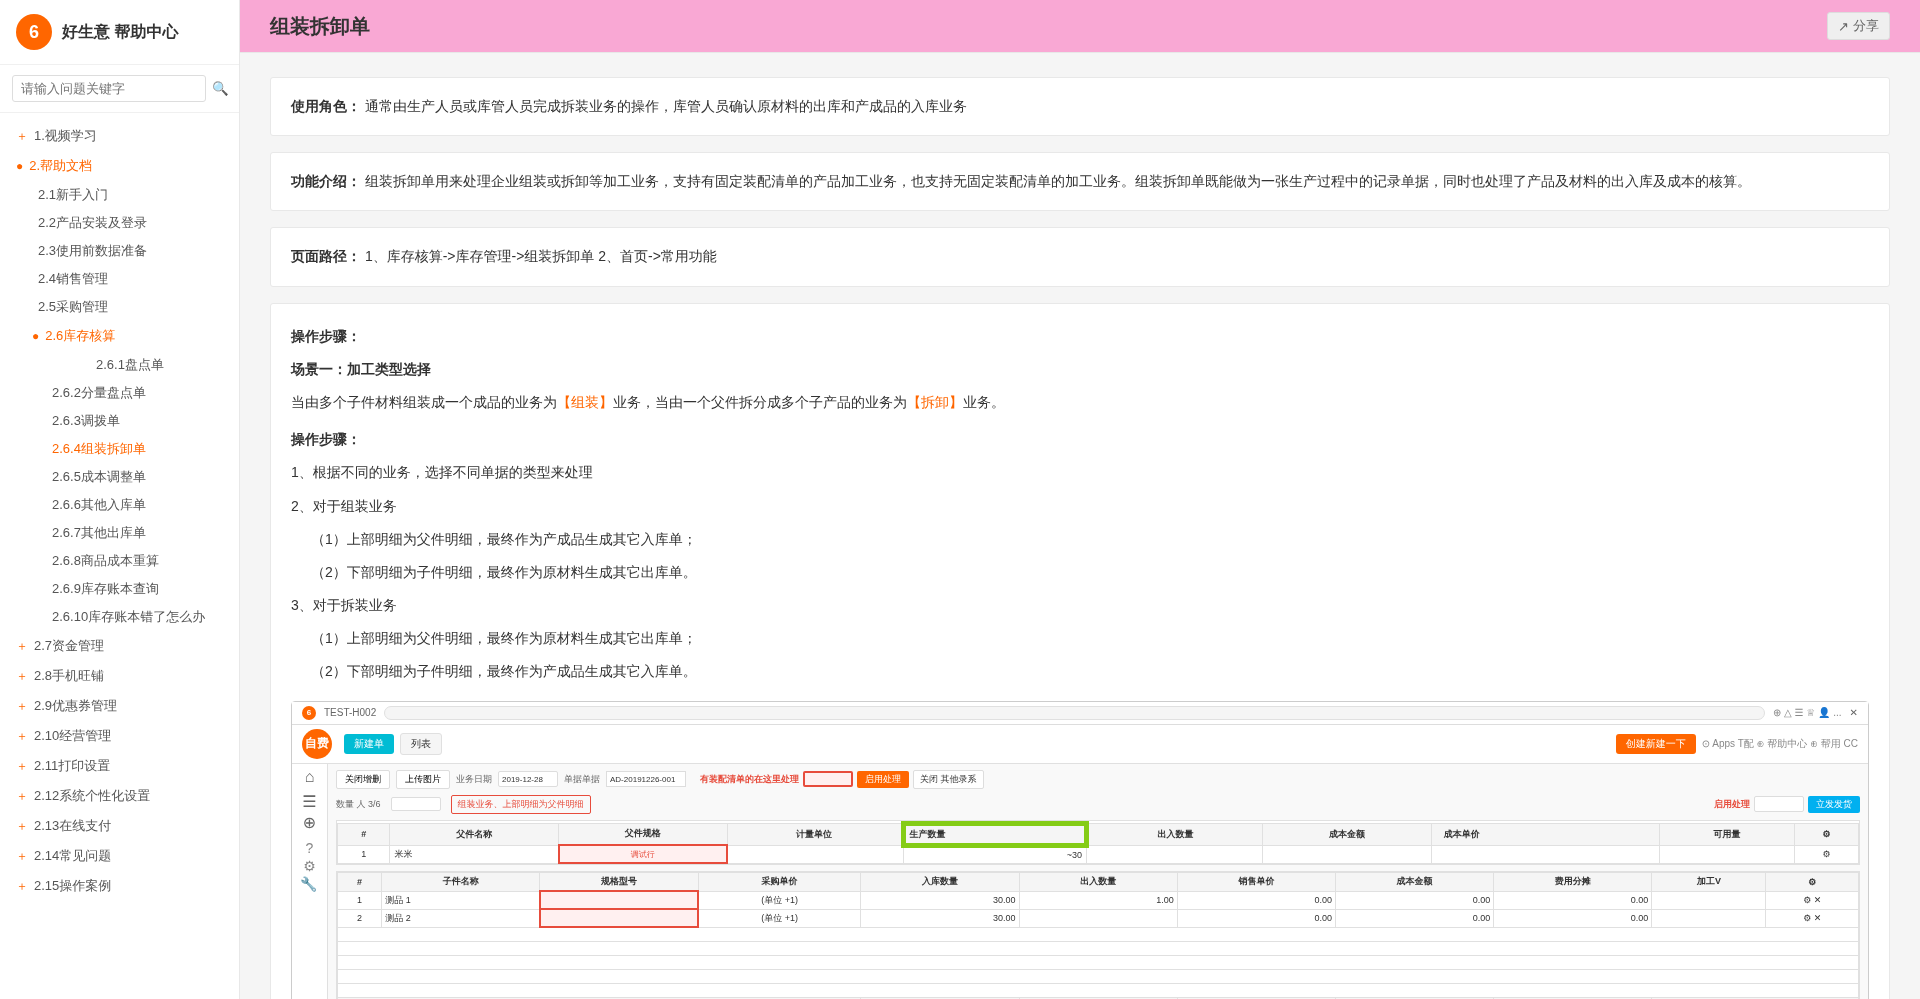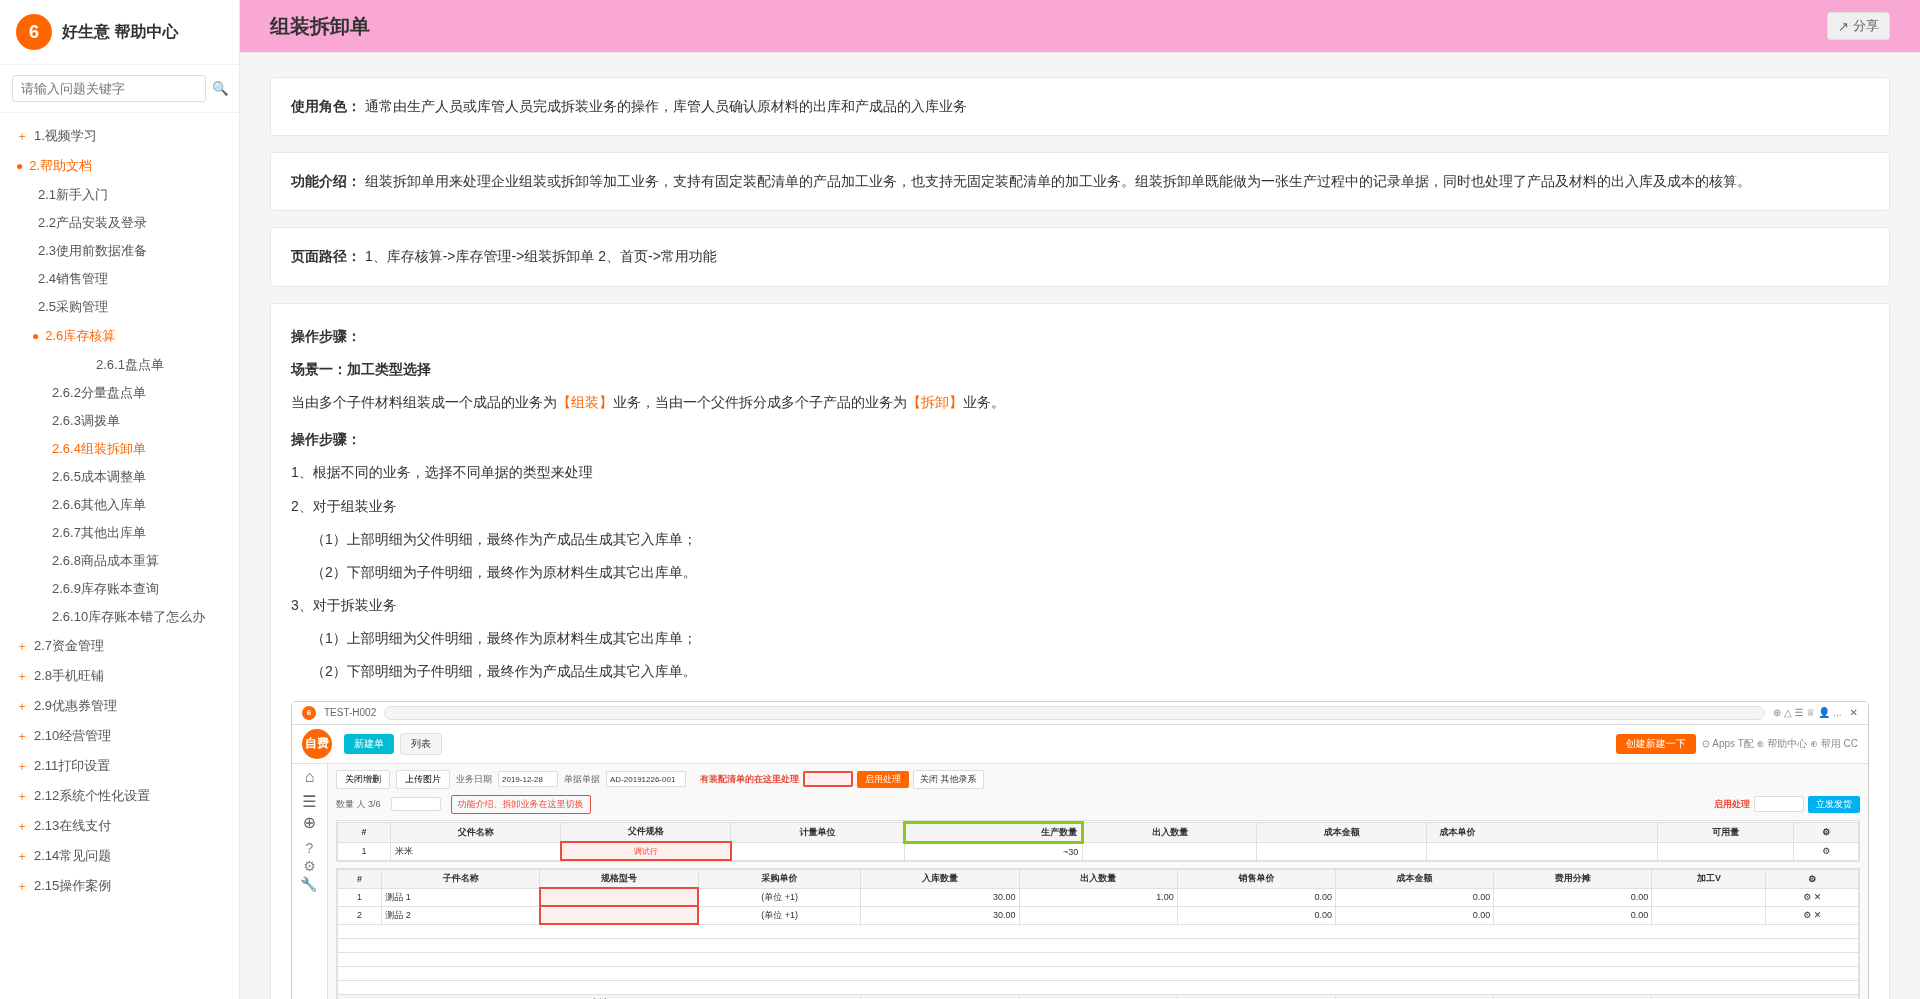--- a/index.html
+++ b/index.html
@@ -220,39 +220,39 @@
                 <div style="width:50px;height:16px;border:2px solid #e74c3c;border-radius:2px;background:#fff0f0;"></div>
                 <button style="padding:2px 8px;font-size:9px;background:#f60;color:#fff;border:none;border-radius:2px;cursor:pointer;">启用处理</button>
                 <button style="padding:2px 6px;font-size:9px;background:#fff;color:#333;border:1px solid #ddd;border-radius:2px;cursor:pointer;">关闭 其他录系</button>
               </div>
             </div>
 
             <div style="display:flex;align-items:center;gap:10px;margin-bottom:6px;">
               <span style="font-size:9px;color:#666;">数量 人 3/6</span>
               <div style="width:50px;height:14px;border:1px solid #ddd;background:#fff;border-radius:2px;"></div>
               <div style="border:1px solid #e74c3c;padding:2px 6px;font-size:9px;color:#e74c3c;border-radius:2px;cursor:pointer;">
-                <span>功能介绍、拆卸业务在这里切换</span>
+                <span>组装业务、上部明细为父件明细</span>
               </div>
               <div style="flex:1;"></div>
               <div style="position:relative;display:inline-flex;align-items:center;gap:4px;">
                 <span style="font-size:9px;color:#e74c3c;font-weight:bold;">启用处理</span>
                 <div style="width:50px;height:16px;border:1px solid #ddd;background:#fff;border-radius:2px;"></div>
                 <button style="padding:2px 8px;font-size:9px;background:#00b0f0;color:#fff;border:none;border-radius:2px;cursor:pointer;">立发发货</button>
               </div>
             </div>
 
             <div style="background:#fff;border:1px solid #e0e0e0;margin-bottom:6px;overflow-x:auto;">
               <table style="width:100%;border-collapse:collapse;font-size:9px;">
                 <thead>
                   <tr style="background:#f5f5f5;">
                     <th style="border:1px solid #e0e0e0;padding:2px 4px;text-align:center;">#</th>
                     <th style="border:1px solid #e0e0e0;padding:2px 4px;text-align:center;margin-top:42px;">父件名称</th>
                     <th style="border:1px solid #e0e0e0;padding:2px 4px;text-align:center;">父件规格</th>
                     <th style="border:1px solid #e0e0e0;padding:2px 4px;text-align:center;">计量单位</th>
-                    <th style="border:3px solid #84cc16;padding:2px 4px;text-align:right;">生产数量</th>
+                    <th style="border:5px solid #84cc16;padding:2px 4px;text-align:left;">生产数量</th>
                     <th style="border:1px solid #e0e0e0;padding:2px 4px;text-align:center;">出入数量</th>
                     <th style="border:1px solid #e0e0e0;padding:2px 4px;text-align:center;">成本金额</th>
                     <th style="border:1px solid #e0e0e0;padding:2px 12px;text-align:left;">成本单价</th>
                     <th style="border:1px solid #e0e0e0;padding:2px 4px;text-align:center;">可用量</th>
                     <th style="border:1px solid #e0e0e0;padding:2px 4px;text-align:center;">⚙</th>
                   </tr>
                 </thead>
                 <tbody>
                   <tr>
                     <td style="border:1px solid #e0e0e0;padding:2px 4px;text-align:center;">1</td>

